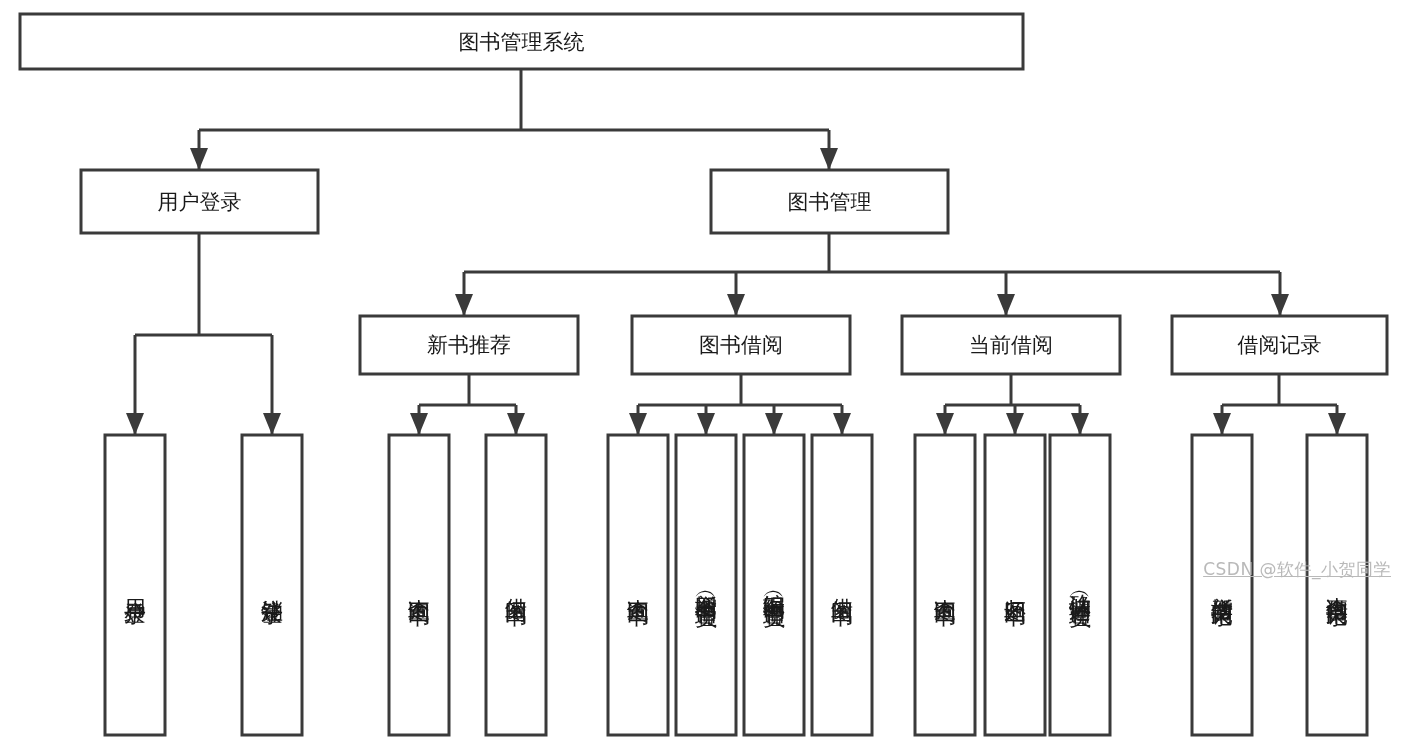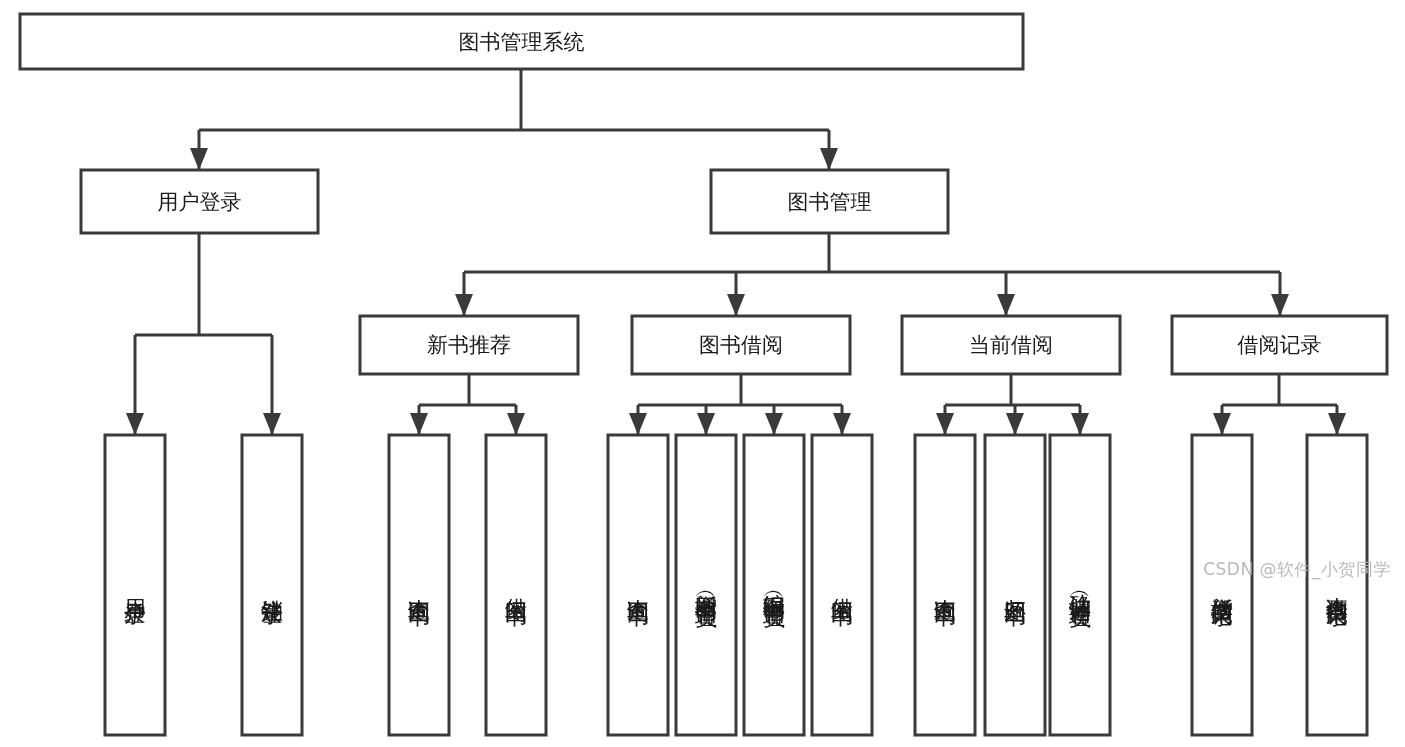--- a/index.html
+++ b/index.html
@@ -65,20 +65,21 @@
   }
   #watermark {
     position: absolute;
     right: 14px;
     bottom: 6px;
     font-family: "DejaVu Sans", "Liberation Sans", sans-serif;
     font-size: 17px;
     color: #b9b9b9;
     letter-spacing: 0.5px;
     white-space: nowrap;
+    text-decoration: underline;
   }
 </style>
 </head>
 <body>
 
 <div id="diagram-root">
 
   <svg id="flow-svg" viewBox="0 0 1405 747" xmlns="http://www.w3.org/2000/svg">
     <g id="connector-layer">
         <line x1="521" y1="69" x2="521" y2="130" class="conn"></line>

